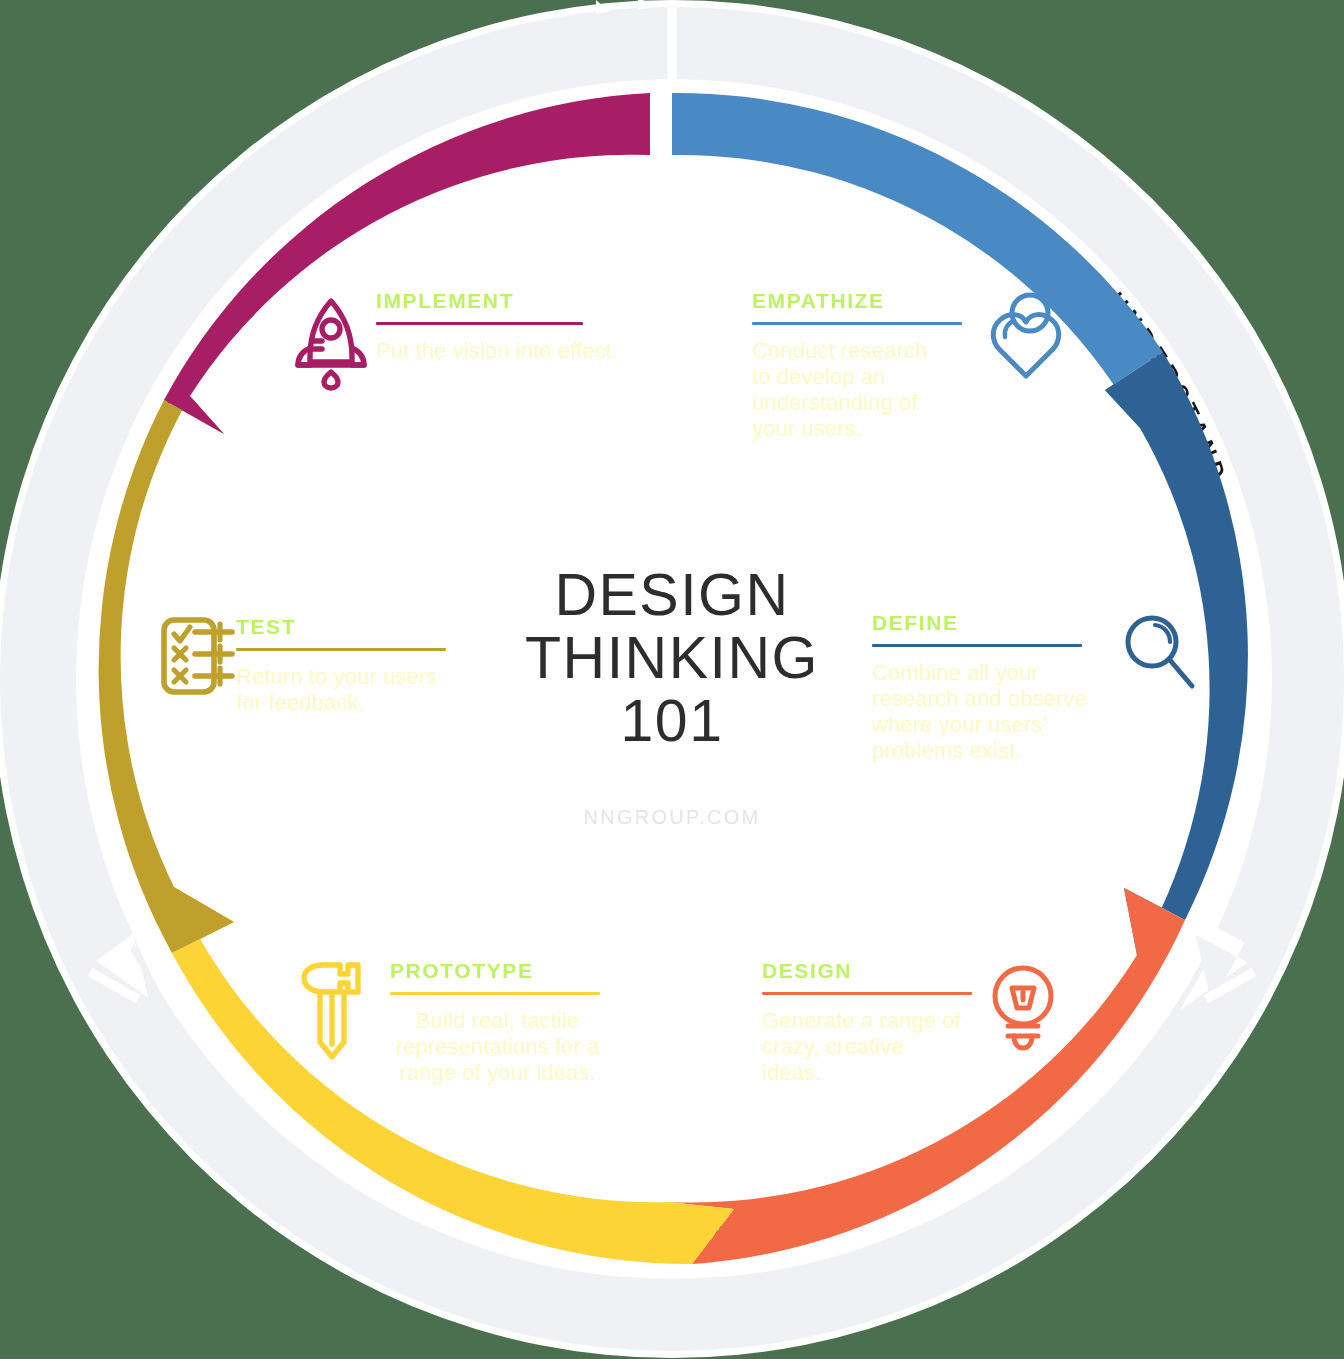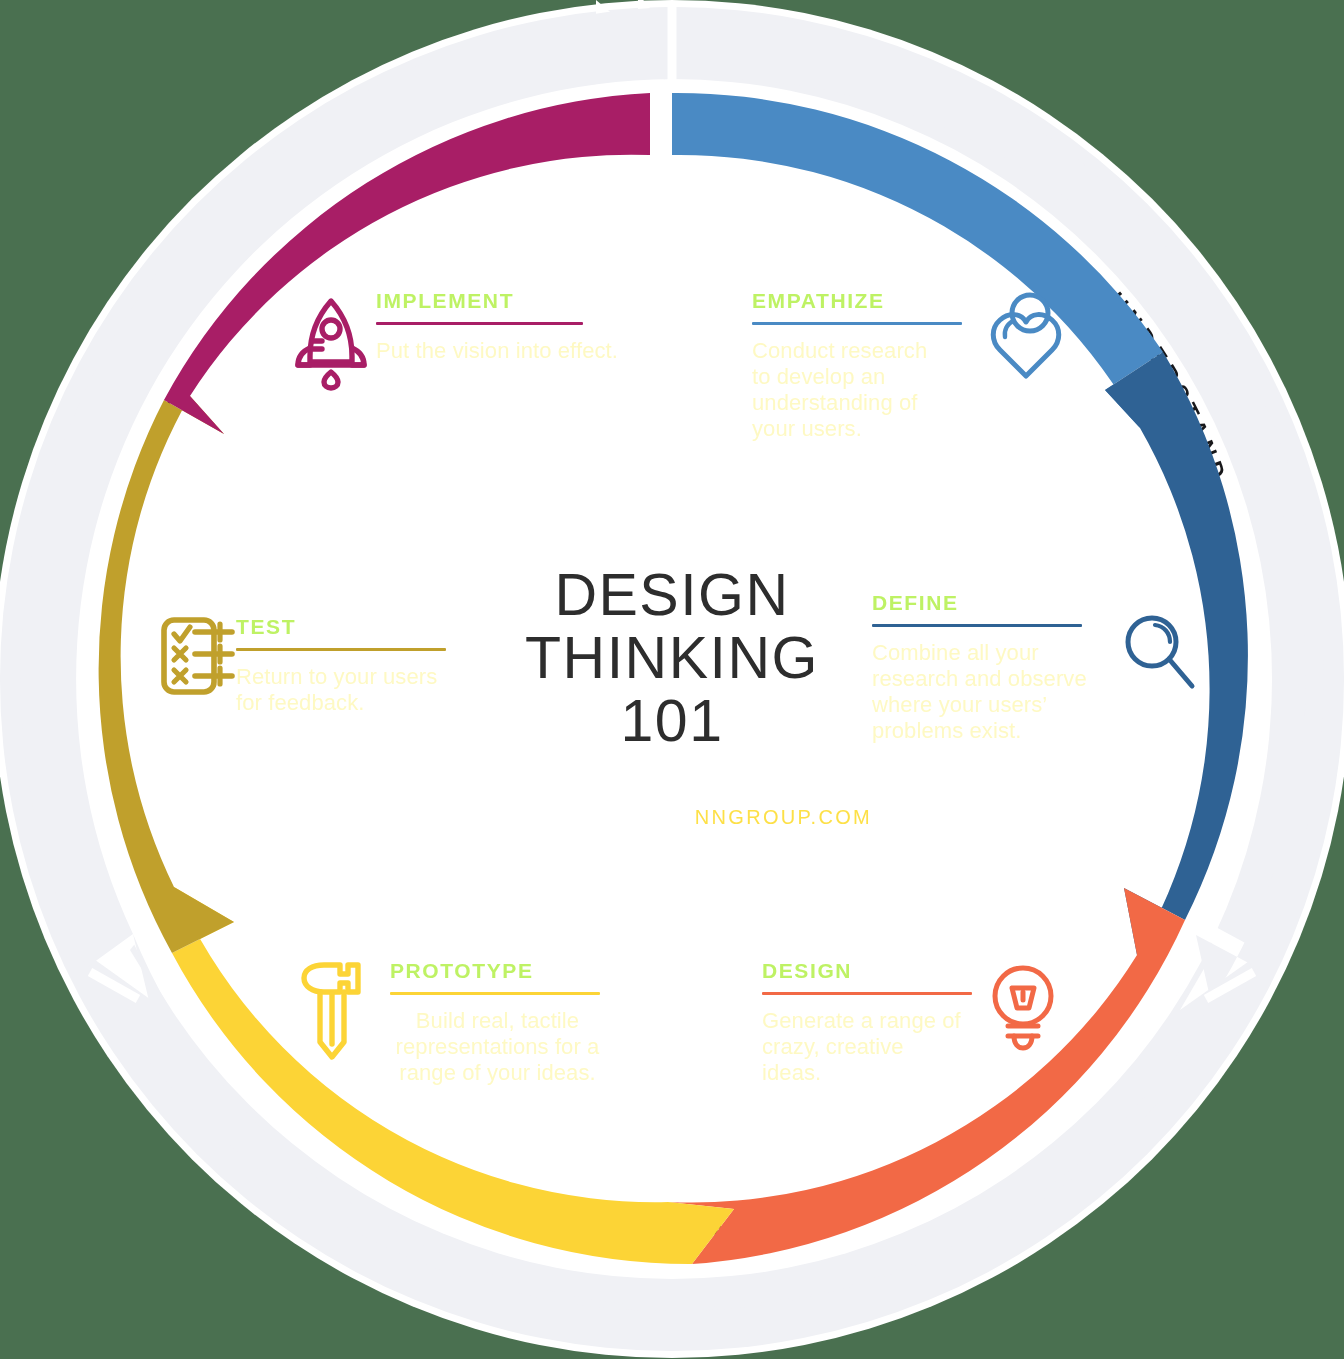--- a/index.html
+++ b/index.html
@@ -28,22 +28,22 @@
 
   
   #center-title{
     position:absolute;left:472px;top:564px;width:400px;text-align:center;
   }
   #center-title .tline{
     font-size:59px;font-weight:400;color:#2d2d2d;
     letter-spacing:1.5px;line-height:63px;
   }
   #center-sub{
-    position:absolute;left:472px;top:806px;width:400px;text-align:right;
-    font-size:20px;letter-spacing:2.3px;color:#fde047;font-weight:400;
+    position:absolute;left:472px;top:806px;width:400px;text-align:center;
+    font-size:20px;letter-spacing:2.3px;color:#e5e5e5;font-weight:400;
   }
 
   .icon-wrap{position:absolute;}
   svg.ic{display:block;overflow:visible;}
 
   
   text.ringlab{
     font-family:"Liberation Sans","DejaVu Sans",sans-serif;
     font-size:23px;font-weight:700;letter-spacing:5.5px;fill:#17171a;
   }
@@ -193,21 +193,21 @@
         <rect x="6" y="6" width="50" height="72" rx="10"></rect>
         <path d="M37 18 L 74 18 M37 40 L 74 40 M37 62 L 74 62"></path>
         <path d="M62 10 L 62 26 M62 32 L 62 48 M62 54 L 62 70" stroke-width="5.2"></path>
         <path d="M16 20 L 22 27 L 32 13" stroke-width="5.2"></path>
         <path d="M16 34 L 28 46 M28 34 L 16 46" stroke-width="5.2"></path>
         <path d="M16 56 L 28 68 M28 56 L 16 68" stroke-width="5.2"></path>
       </g>
     </svg>
   </div>
 
-  <div class="block" style="left:872px;top:592px;width:260px;">
+  <div class="block" style="left:872px;top:612px;width:260px;">
     <div class="blk-head">DEFINE</div>
     <div class="rule" style="background:#2f6294;width:210px;"></div>
     <div class="blk-body" style="width:252px;">Combine all your research and observe where your users’ problems exist.</div>
   </div>
   <div class="icon-wrap" style="left:1122px;top:614px;">
     <svg class="ic" width="74" height="78" viewBox="0 0 74 78">
       <g fill="none" stroke="#2f6294" stroke-width="5" stroke-linecap="round" stroke-linejoin="round">
         <circle cx="30" cy="28" r="24"></circle>
         <path d="M47 45 L 70 72"></path>
         <path d="M33 11 C 42 12, 48 19, 48 28" stroke-width="4.2"></path>

